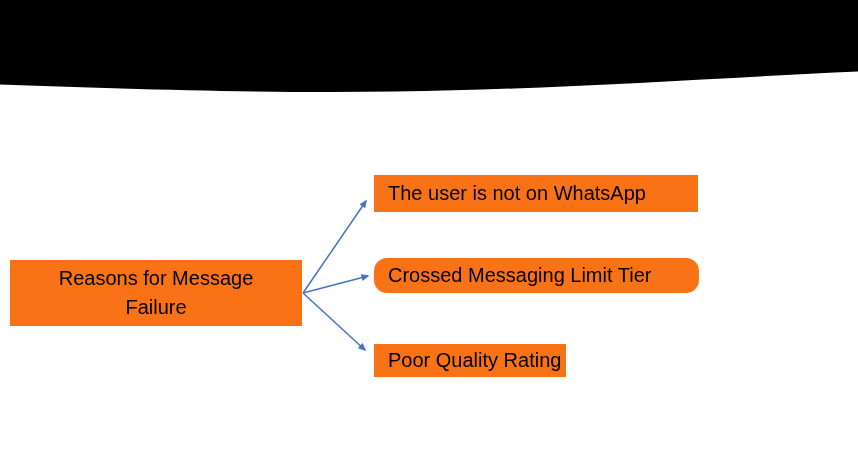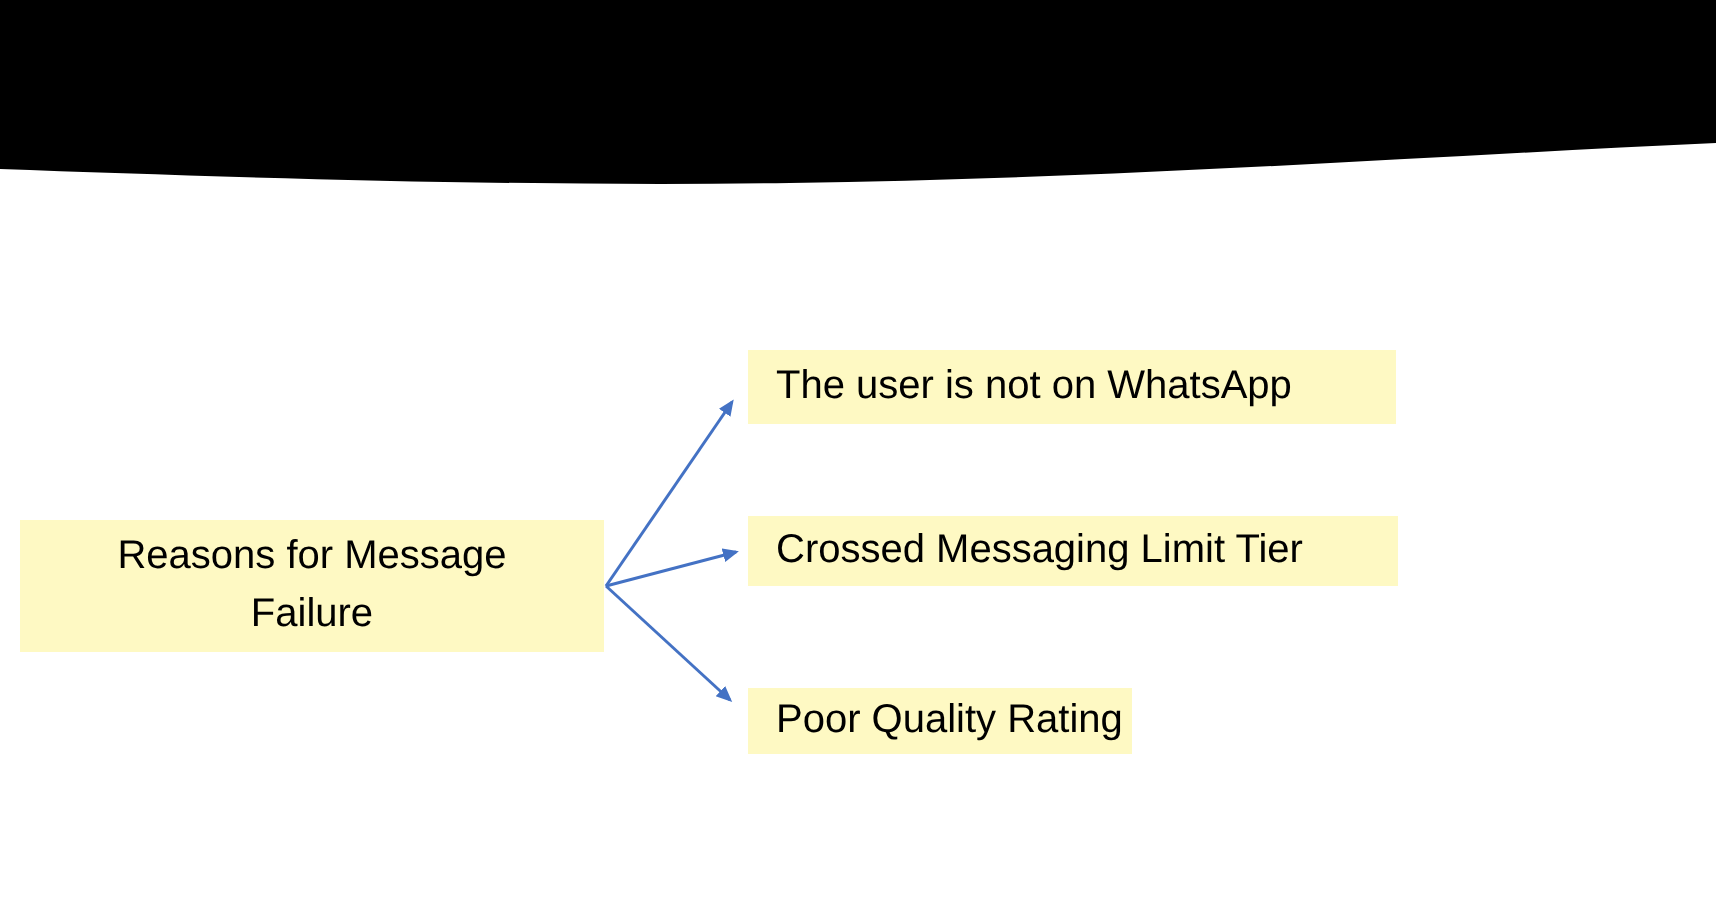--- a/index.html
+++ b/index.html
@@ -22,21 +22,21 @@
     display: block;
   }
   .arrows-svg {
     position: absolute;
     top: 0;
     left: 0;
     pointer-events: none;
   }
   .node {
     position: absolute;
-    background: #fef9c3;
+    background: #f97316;
     color: #000000;
     font-size: 20px;
     box-sizing: border-box;
     display: flex;
     align-items: center;
   }
   .root-node {
     left: 10px;
     top: 260px;
     width: 292px;
@@ -46,21 +46,21 @@
     line-height: 1.45;
     padding: 0 28px;
   }
   .child-node {
     left: 374px;
     padding-left: 14px;
     white-space: nowrap;
     overflow: hidden;
   }
   .child-node-0 { top: 175px; width: 324px; height: 37px; }
-  .child-node-1 { top: 258px; width: 325px; height: 35px; }
+  .child-node-1 { top: 258px; width: 325px; height: 35px; border-radius: 13px; }
   .child-node-2 { top: 344px; width: 192px; height: 33px; }
 </style>
 </head>
 <body>
 
 <div class="canvas">
 
   <svg class="banner-svg" width="858" height="96" viewBox="0 0 858 96">
     <path d="M0,0 H858 V71.5 C715,78 565,89 395,91.5 C258,93.5 112,88.5 0,84.5 Z" fill="#000000"></path>
   </svg>

